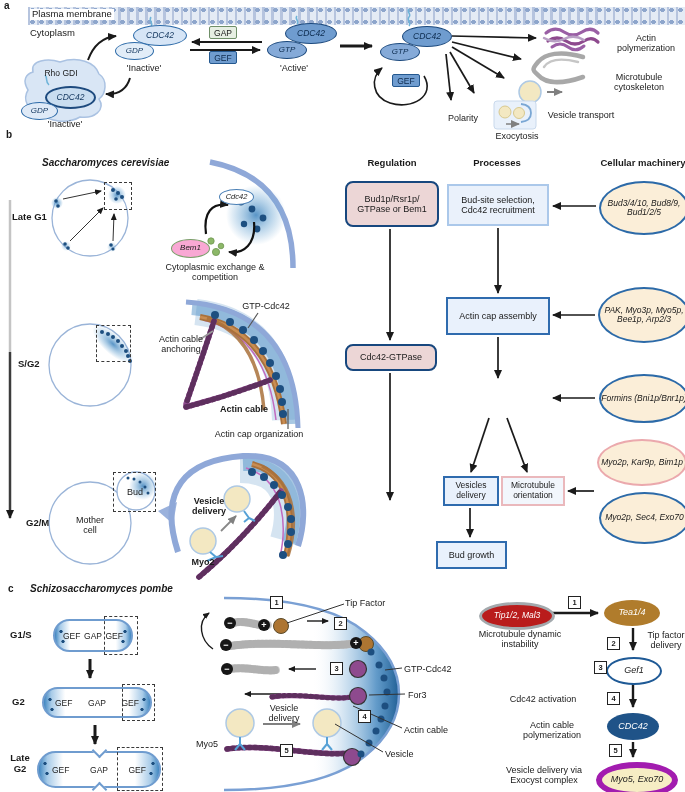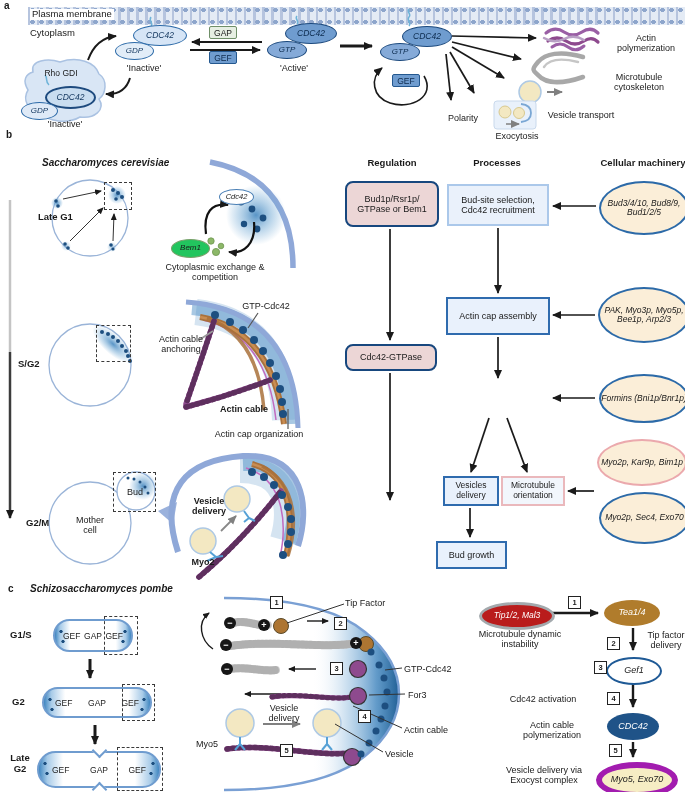--- a/index.html
+++ b/index.html
@@ -371,30 +371,30 @@
 
   <div class="lbl" style="left:612px;top:33px;width:68px;">Actin polymerization</div>
   <div class="lbl" style="left:603px;top:72px;width:72px;">Microtubule cytoskeleton</div>
   <div class="lbl" style="left:437px;top:113px;width:52px;">Polarity</div>
   <div class="lbl" style="left:491px;top:131px;width:52px;">Exocytosis</div>
   <div class="lbl" style="left:541px;top:110px;width:80px;">Vesicle transport</div>
 
   <div class="tag" style="left:6px;top:129px;">b</div>
   <div class="lbl la b i" style="left:42px;top:129px;font-size:10px;width:200px;margin-top:28px;">Saccharomyces cerevisiae</div>
 
-  <div class="lbl la b" style="left:12px;top:212px;font-size:9.5px;width:50px;margin-left:26px;">Late G1</div>
+  <div class="lbl la b" style="left:12px;top:212px;font-size:9.5px;width:50px;">Late G1</div>
   <div class="lbl la b" style="left:18px;top:359px;font-size:9.5px;width:40px;">S/G2</div>
   <div class="lbl la b" style="left:26px;top:518px;font-size:9.5px;width:40px;">G2/M</div>
 
   <div class="dash" style="left:104px;top:182px;width:28px;height:28px;"></div>
   <div class="dash" style="left:96px;top:325px;width:35px;height:37px;"></div>
   <div class="dash" style="left:113px;top:472px;width:43px;height:40px;"></div>
 
   <div class="ov" style="left:219px;top:189px;width:33px;height:14px;background:#fff;border:1.5px solid #4a7fb5;font-size:7.5px;">Cdc42</div>
-  <div class="ov" style="left:171px;top:239px;width:37px;height:17px;background:#22c55e;border:1.5px solid #7aa06a;font-size:8px;">Bem1</div>
+  <div class="ov" style="left:171px;top:239px;width:37px;height:17px;background:#f9a8d4;border:1.5px solid #7aa06a;font-size:8px;">Bem1</div>
   <div class="lbl" style="left:164px;top:262px;width:102px;">Cytoplasmic exchange &amp; competition</div>
 
   <div class="lbl" style="left:236px;top:301px;width:60px;">GTP-Cdc42</div>
   <div class="lbl" style="left:152px;top:334px;width:58px;">Actin cable anchoring</div>
   <div class="lbl b" style="left:218px;top:404px;width:52px;">Actin cable</div>
   <div class="lbl" style="left:209px;top:429px;width:100px;">Actin cap organization</div>
 
   <div class="lbl" style="left:70px;top:515px;width:40px;">Mother cell</div>
   <div class="lbl" style="left:122px;top:487px;width:26px;">Bud</div>
   <div class="lbl" style="left:186px;top:496px;width:46px;font-weight:600;">Vesicle delivery</div>

